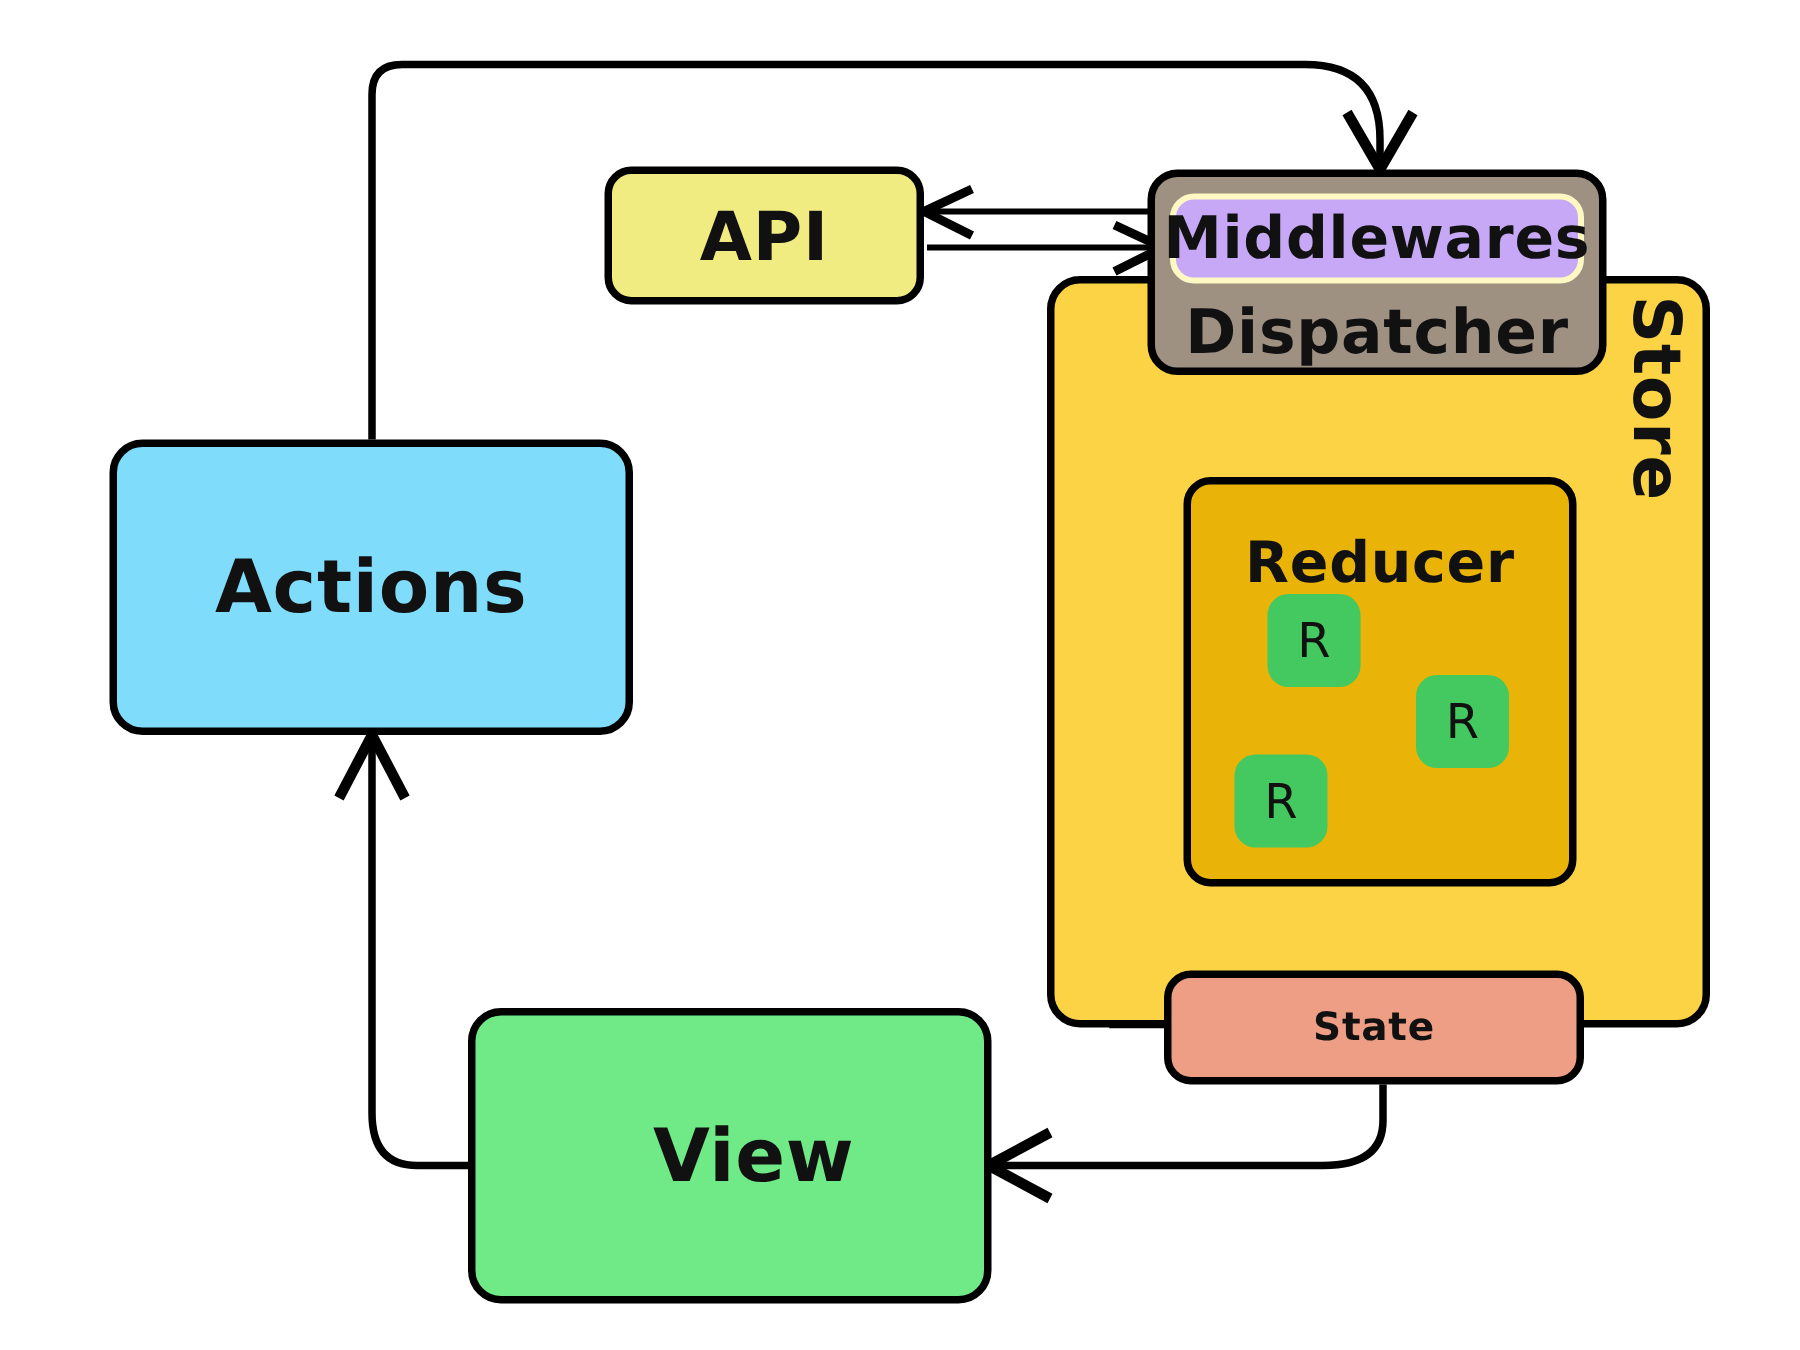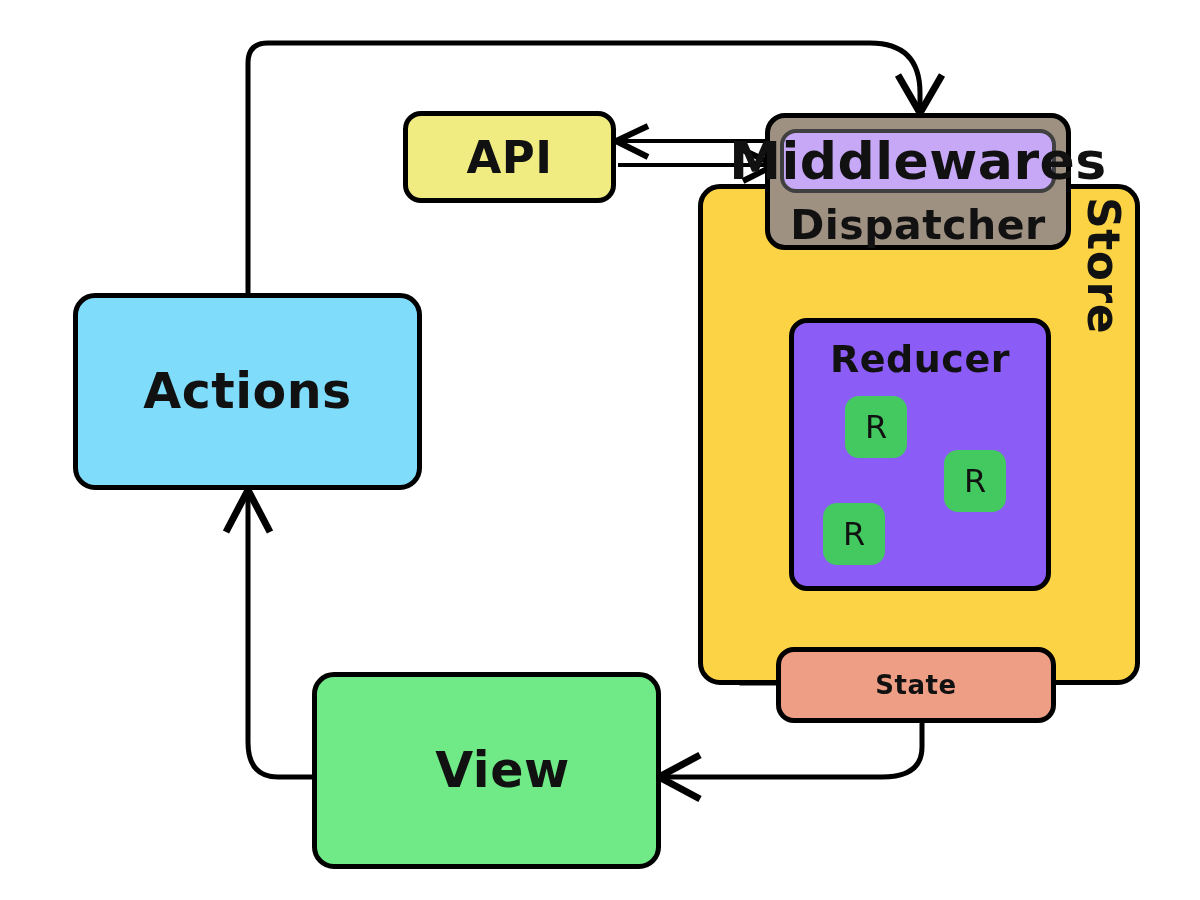--- a/index.html
+++ b/index.html
@@ -88,36 +88,36 @@
     padding-top: 11px;
   }
   #node-dispatcher .dispatcher-label {
     font-size: 41px;
     margin-top: 8px;
   }
   #node-middlewares {
     box-sizing: border-box;
     width: 276px; height: 64px;
     background: #C6A8F7;
-    border: 4px solid #404040;
+    border: 4px solid #fef9c3;
     border-radius: 16px;
     display: flex;
     align-items: center;
     justify-content: center;
-    font-size: 52px;
+    font-size: 39px;
     color: #111111;
   }
   #node-reducer {
     left: 789px; top: 318px; width: 262px; height: 273px;
-    background: #8b5cf6;
+    background: #eab308;
     border-radius: 18px;
     z-index: 5;
     align-items: flex-start;
     justify-content: center;
-    padding-top: 14px;
+    padding-top: 30px;
   }
   #node-reducer .node-label {
     font-size: 38px;
   }
   .sub-reducer {
     position: absolute;
     box-sizing: border-box;
     width: 62px; height: 62px;
     background: #43C960;
     border-radius: 14px;

